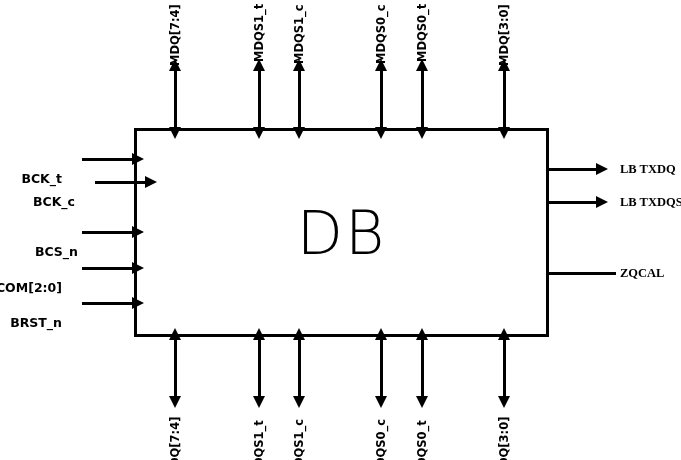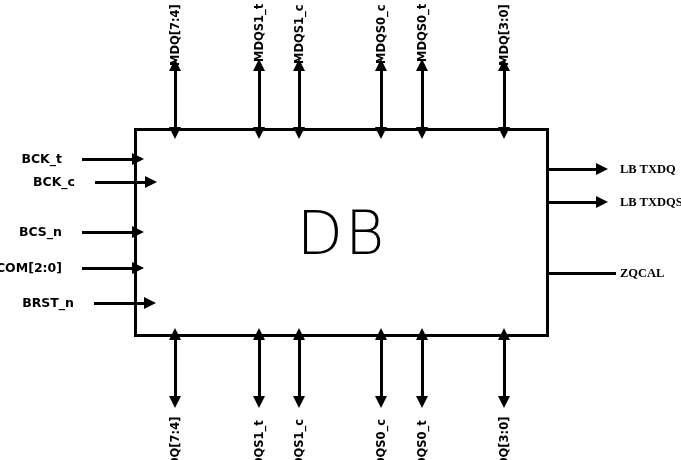--- a/index.html
+++ b/index.html
@@ -113,21 +113,21 @@
   .hsignal .hlabel {
     position: absolute;
     top: 0;
     height: 20px;
     line-height: 20px;
     font-size: 12.5px;
     font-weight: bold;
     color: #000000;
     white-space: nowrap;
   }
-  .hsignal.left .hlabel { right: 0; text-align: right; }
+  .hsignal.left .hlabel { right: 0; text-align: right; margin-top: 20px; }
   .hsignal.right .hlabel { left: 0; text-align: left; font-family: Liberation Serif, serif; }
 
   .harrow {
     position: absolute;
     top: 50%;
     margin-top: -1.5px;
     height: 3px;
     background: #000000;
   }
   .harrow .head {
@@ -248,32 +248,32 @@
           <span class="head right"></span>
         </div>
       </div>
       <div class="hsignal left" style="left: 13px; top: 182px; width: 134px;">
         <div class="hlabel" style="right: 72px;">BCK_c</div>
         <div class="harrow" style="right: 1px; width: 51px;">
           <span class="head right"></span>
         </div>
       </div>
       <div class="hsignal left" style="left: 0px; top: 232px; width: 134px;">
-        <div class="hlabel" style="right: 72px;">BCS_n</div>
+        <div class="hlabel" style="right: 56px;">BCS_n</div>
         <div class="harrow" style="right: 1px; width: 51px;">
           <span class="head right"></span>
         </div>
       </div>
       <div class="hsignal left" style="left: 0px; top: 268px; width: 134px;">
         <div class="hlabel" style="right: 72px;">BCOM[2:0]</div>
         <div class="harrow" style="right: 1px; width: 51px;">
           <span class="head right"></span>
         </div>
       </div>
-      <div class="hsignal left" style="left: 12px; top: 303px; width: 134px;">
+      <div class="hsignal left" style="left: 0px; top: 303px; width: 134px;">
         <div class="hlabel" style="right: 72px;">BRST_n</div>
         <div class="harrow" style="right: 1px; width: 51px;">
           <span class="head right"></span>
         </div>
       </div>
     </div>
   <div id="right-signals">
       <div class="hsignal right" style="left: 549px; top: 169px; width: 132px;">
         <div class="harrow" style="left: -3px; width: 51px;">
           <span class="head right"></span>

